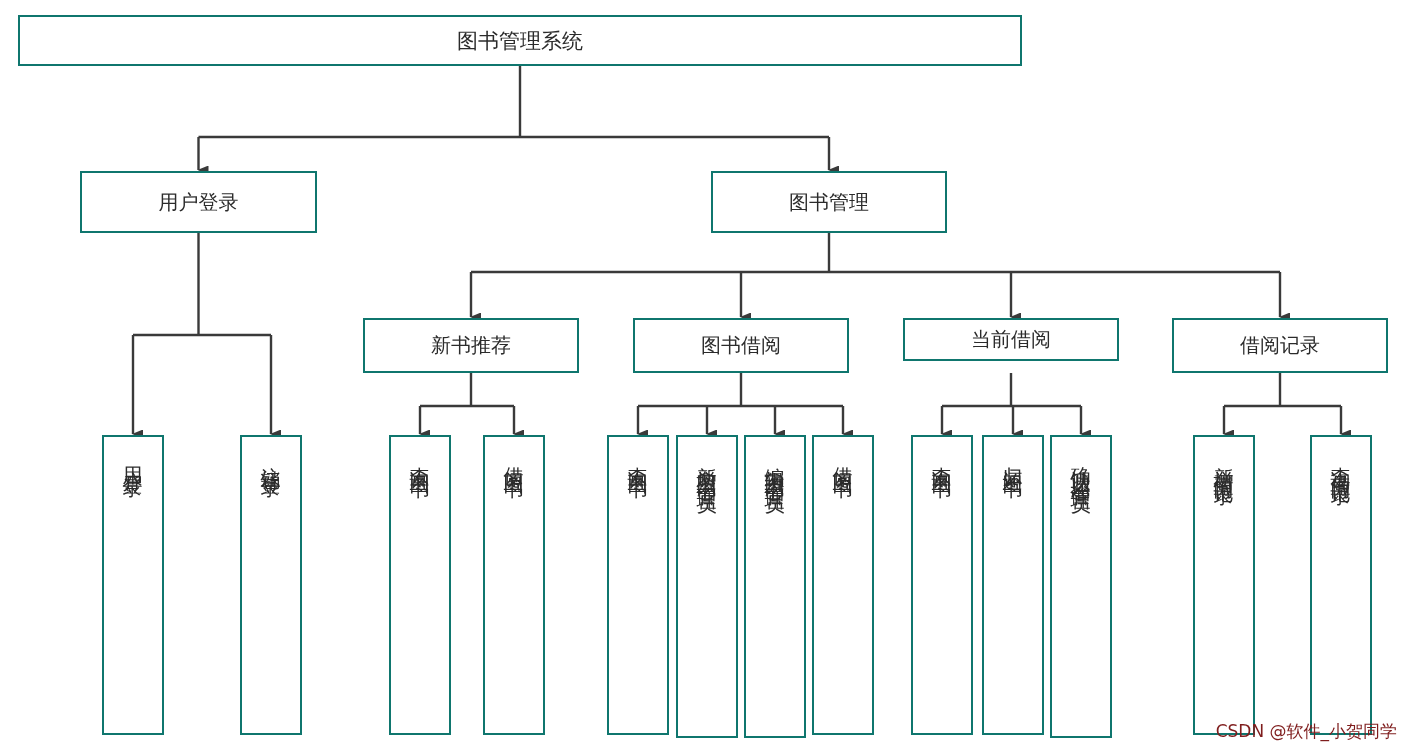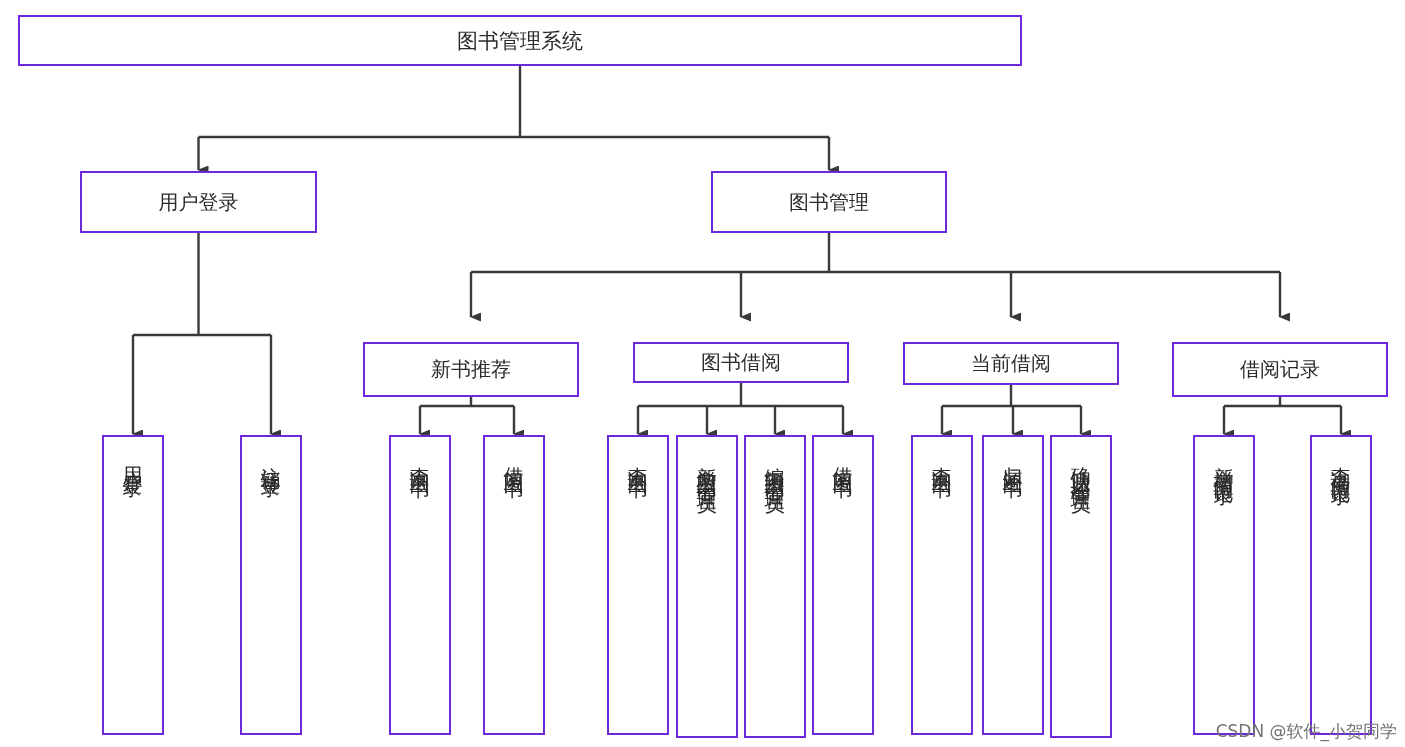--- a/index.html
+++ b/index.html
@@ -19,56 +19,55 @@
   #svg-layer {
     position: absolute;
     left: 0;
     top: 0;
     width: 1405px;
     height: 747px;
   }
   .node {
     position: absolute;
     box-sizing: border-box;
-    border: 2px solid #6d28d9;
+    border: 2px solid #0f766e;
     background: #ffffff;
     display: flex;
     align-items: center;
     justify-content: center;
     color: #2b2b2b;
   }
   .node.root {
     font-size: 21px;
   }
   .node.lvl2 {
     font-size: 20px;
   }
   .node.lvl3 {
     font-size: 20px;
-    margin-top: 24px;
   }
   .node.leaf {
     font-size: 20px;
     align-items: flex-start;
     justify-content: center;
     padding-top: 14px;
   }
   .vtext {
     writing-mode: vertical-rl;
     text-orientation: upright;
     letter-spacing: 4px;
     line-height: 1.0;
     white-space: nowrap;
   }
   .watermark {
     position: absolute;
     right: 8px;
     bottom: 4px;
     font-size: 17px;
-    color: #737373;
+    color: #7f1d1d;
     white-space: nowrap;
     font-family: "DejaVu Sans", "Liberation Sans", sans-serif;
   }
 </style>
 </head>
 <body>
 
 <div id="canvas">
 
   <svg id="svg-layer" viewBox="0 0 1405 747" xmlns="http://www.w3.org/2000/svg">
@@ -120,21 +119,21 @@
       </div>
       <div class="node lvl2" style="left: 80px; top: 171px; width: 237px; height: 62px;">
         <span>用户登录</span>
       </div>
       <div class="node lvl2" style="left: 711px; top: 171px; width: 236px; height: 62px;">
         <span>图书管理</span>
       </div>
       <div class="node lvl3" style="left: 363px; top: 318px; width: 216px; height: 55px;">
         <span>新书推荐</span>
       </div>
-      <div class="node lvl3" style="left: 633px; top: 318px; width: 216px; height: 41px;">
+      <div class="node lvl3" style="left: 633px; top: 318px; width: 216px; height: 55px;">
         <span>图书借阅</span>
       </div>
       <div class="node lvl3" style="left: 903px; top: 318px; width: 216px; height: 43px;">
         <span>当前借阅</span>
       </div>
       <div class="node lvl3" style="left: 1172px; top: 318px; width: 216px; height: 55px; align-items: center;">
         <span>借阅记录</span>
       </div>
       <div class="node leaf" style="left: 102px; top: 435px; width: 62px; height: 300px;">
         <span class="vtext">用户登录</span>

